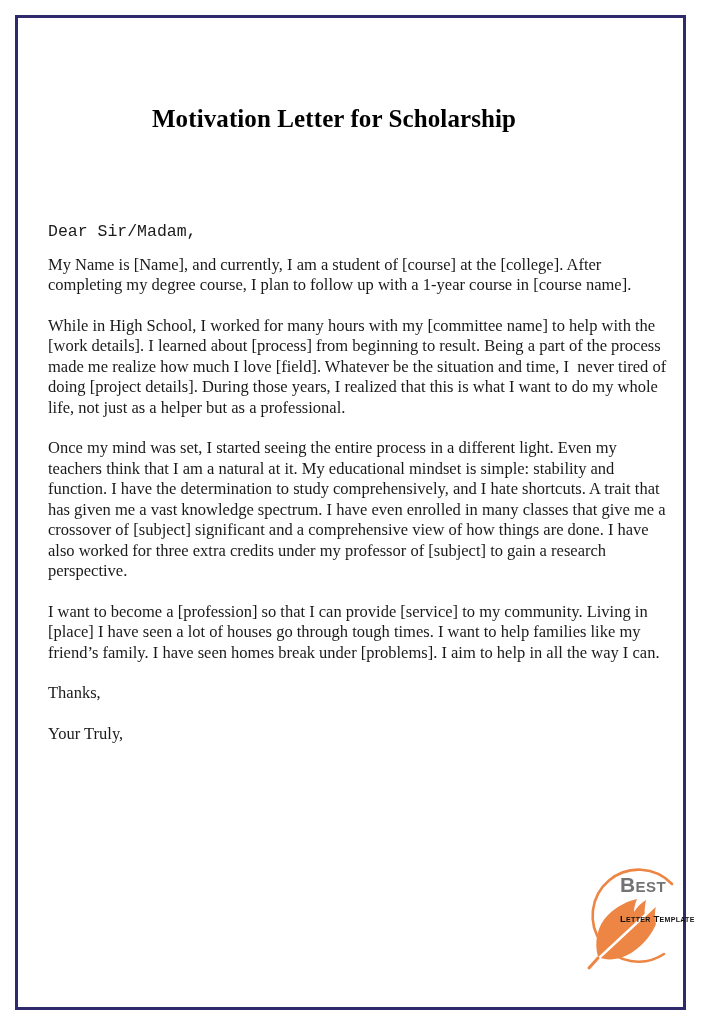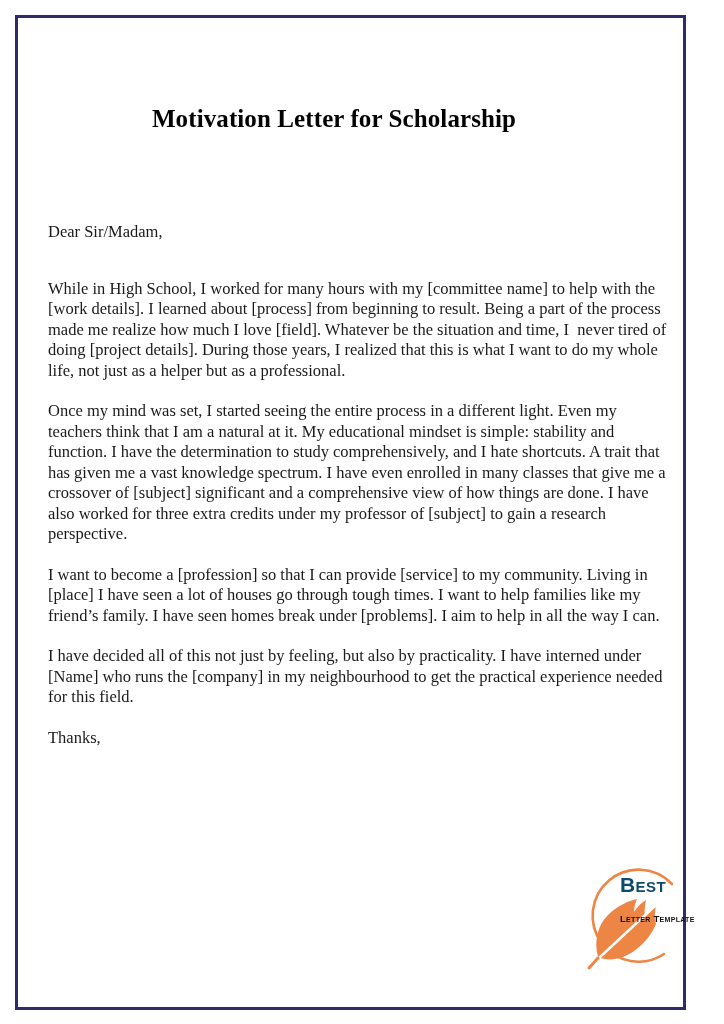--- a/index.html
+++ b/index.html
@@ -65,21 +65,22 @@
     position: absolute;
     left: 0;
     top: 222px;
     width: 624px;
   }
 
   .salutation {
     font-size: 16.5px;
     line-height: 20.5px;
     color: #1a1a1a;
-    margin: 0 0 36px 0;
+    margin: 0 0 12px 0;
+    font-family: Liberation Mono, monospace;
   }
 
   .para {
     font-size: 16.5px;
     line-height: 20.5px;
     color: #1a1a1a;
     margin: 0 0 20px 0;
     text-align: left;
     white-space: pre-wrap;
   }
@@ -113,21 +114,21 @@
     left: 52px;
     top: 16px;
     width: 80px;
     text-align: left;
     pointer-events: none;
   }
   .logo-best {
     font-family: "Liberation Sans", "DejaVu Sans", sans-serif;
     font-size: 21px;
     font-weight: bold;
-    color: #0c4a6e;
+    color: #737373;
     line-height: 21px;
     font-variant: small-caps;
     letter-spacing: 0.4px;
   }
   .logo-sub {
     font-family: "Liberation Sans", "DejaVu Sans", sans-serif;
     font-size: 9.5px;
     font-weight: bold;
     color: #111111;
     line-height: 12px;
@@ -144,32 +145,33 @@
   <div class="page-frame"></div>
 
   <div class="content">
 
     <h1 class="doc-title">Motivation Letter for Scholarship</h1>
 
     <div class="body-block">
 
       <p class="salutation">Dear Sir/Madam,</p>
 
+      <p class="para">My Name is [Name], and currently, I am a student of [course] at the [college]. After completing my degree course, I plan to follow up with a 1-year course in [course name].</p>
 
       <p class="para">While in High School, I worked for many hours with my [committee name] to help with the [work details]. I learned about [process] from beginning to result. Being a part of the process made me realize how much I love [field]. Whatever be the situation and time, I  never tired of doing [project details]. During those years, I realized that this is what I want to do my whole life, not just as a helper but as a professional.</p>
 
       <p class="para">Once my mind was set, I started seeing the entire process in a different light. Even my teachers think that I am a natural at it. My educational mindset is simple: stability and function. I have the determination to study comprehensively, and I hate shortcuts. A trait that has given me a vast knowledge spectrum. I have even enrolled in many classes that give me a crossover of [subject] significant and a comprehensive view of how things are done. I have also worked for three extra credits under my professor of [subject] to gain a research perspective.</p>
 
       <p class="para">I want to become a [profession] so that I can provide [service] to my community. Living in [place] I have seen a lot of houses go through tough times. I want to help families like my friend’s family. I have seen homes break under [problems]. I aim to help in all the way I can.</p>
 
-      <p class="para">I have decided all of this not just by feeling, but also by practicality. I have interned under [Name] who runs the [company] in my neighbourhood to get the practical experience needed for this field.</p>
 
 
       <p class="closing-line">Thanks,</p>
 
+      <p class="closing-line">Your Truly,</p>
 
 
     </div>
   </div>
 
   <div class="logo">
     <svg viewBox="0 0 122 122" xmlns="http://www.w3.org/2000/svg">
 
       <path d="M104 26 A46 46 0 1 0 96 96" fill="none" stroke="#ED8545" stroke-width="2.6" stroke-linecap="round"></path>
 

